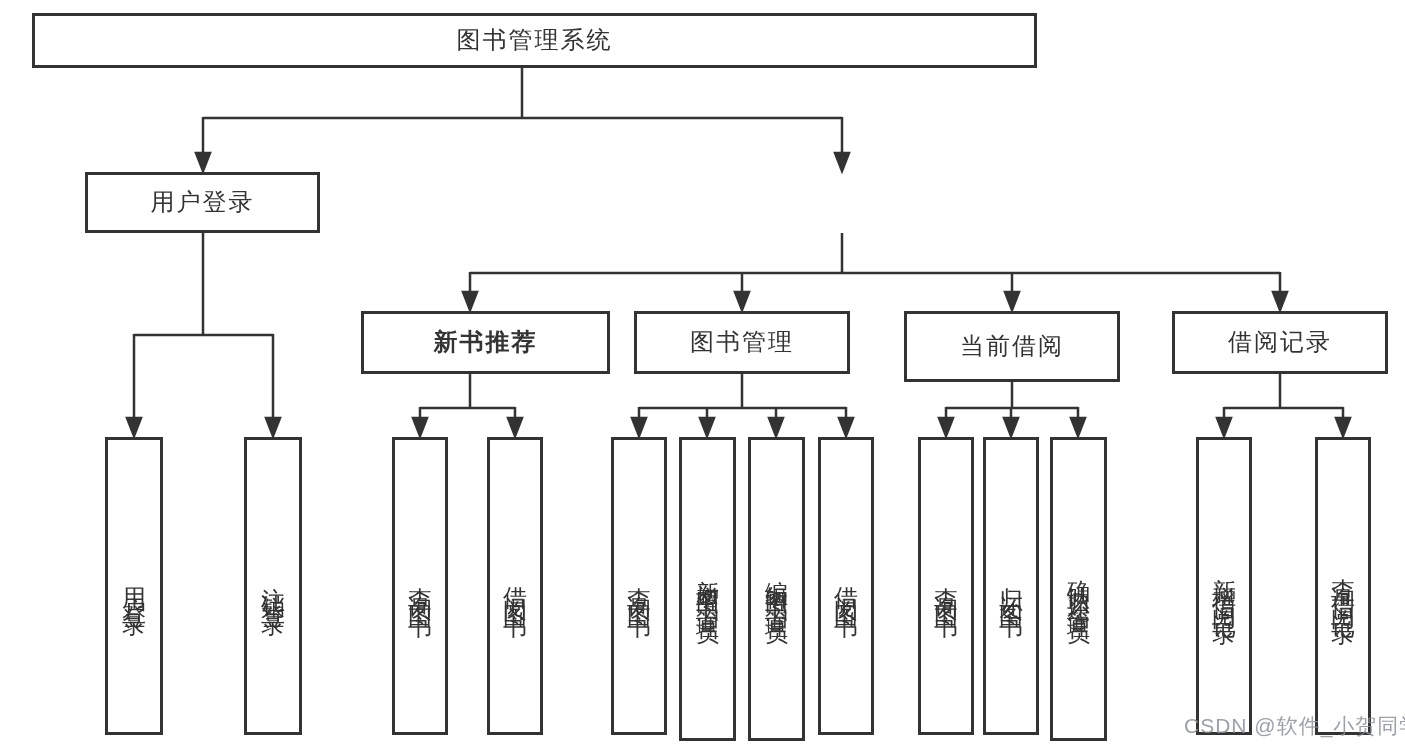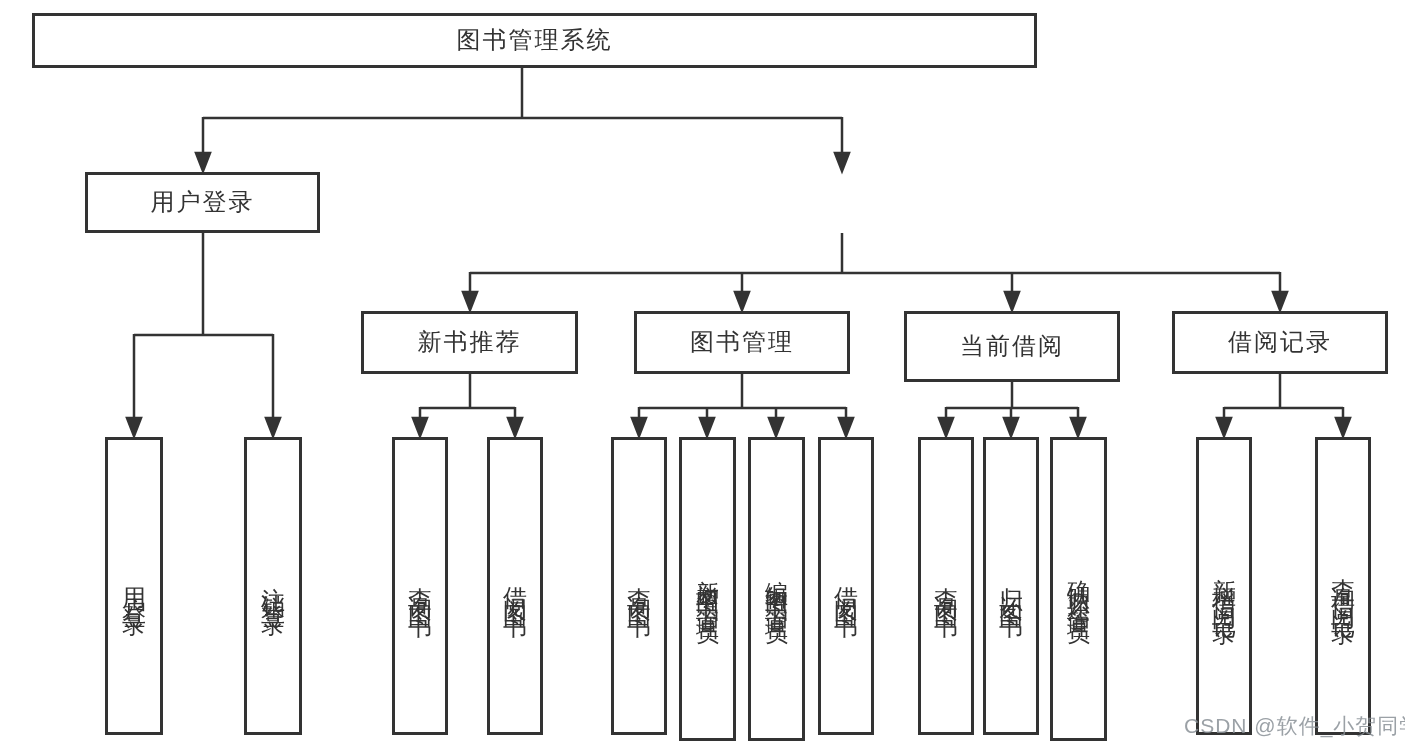--- a/index.html
+++ b/index.html
@@ -119,21 +119,21 @@
   </svg>
 
   <div class="box h" style="left:32px;top:13px;width:1005px;height:55px;">
     <span class="lbl">图书管理系统</span>
   </div>
 
   <div class="box h" style="left:85px;top:172px;width:235px;height:61px;">
     <span class="lbl">用户登录</span>
   </div>
 
-  <div class="box h" style="left:361px;top:311px;width:217px;height:63px;">
+  <div class="box h" style="left:361px;top:311px;width:249px;height:63px;font-weight:bold;">
     <span class="lbl">新书推荐</span>
   </div>
   <div class="box h" style="left:634px;top:311px;width:216px;height:63px;">
     <span class="lbl">图书管理</span>
   </div>
   <div class="box h" style="left:904px;top:311px;width:216px;height:71px;">
     <span class="lbl">当前借阅</span>
   </div>
   <div class="box h" style="left:1172px;top:311px;width:216px;height:63px;">
     <span class="lbl">借阅记录</span>

